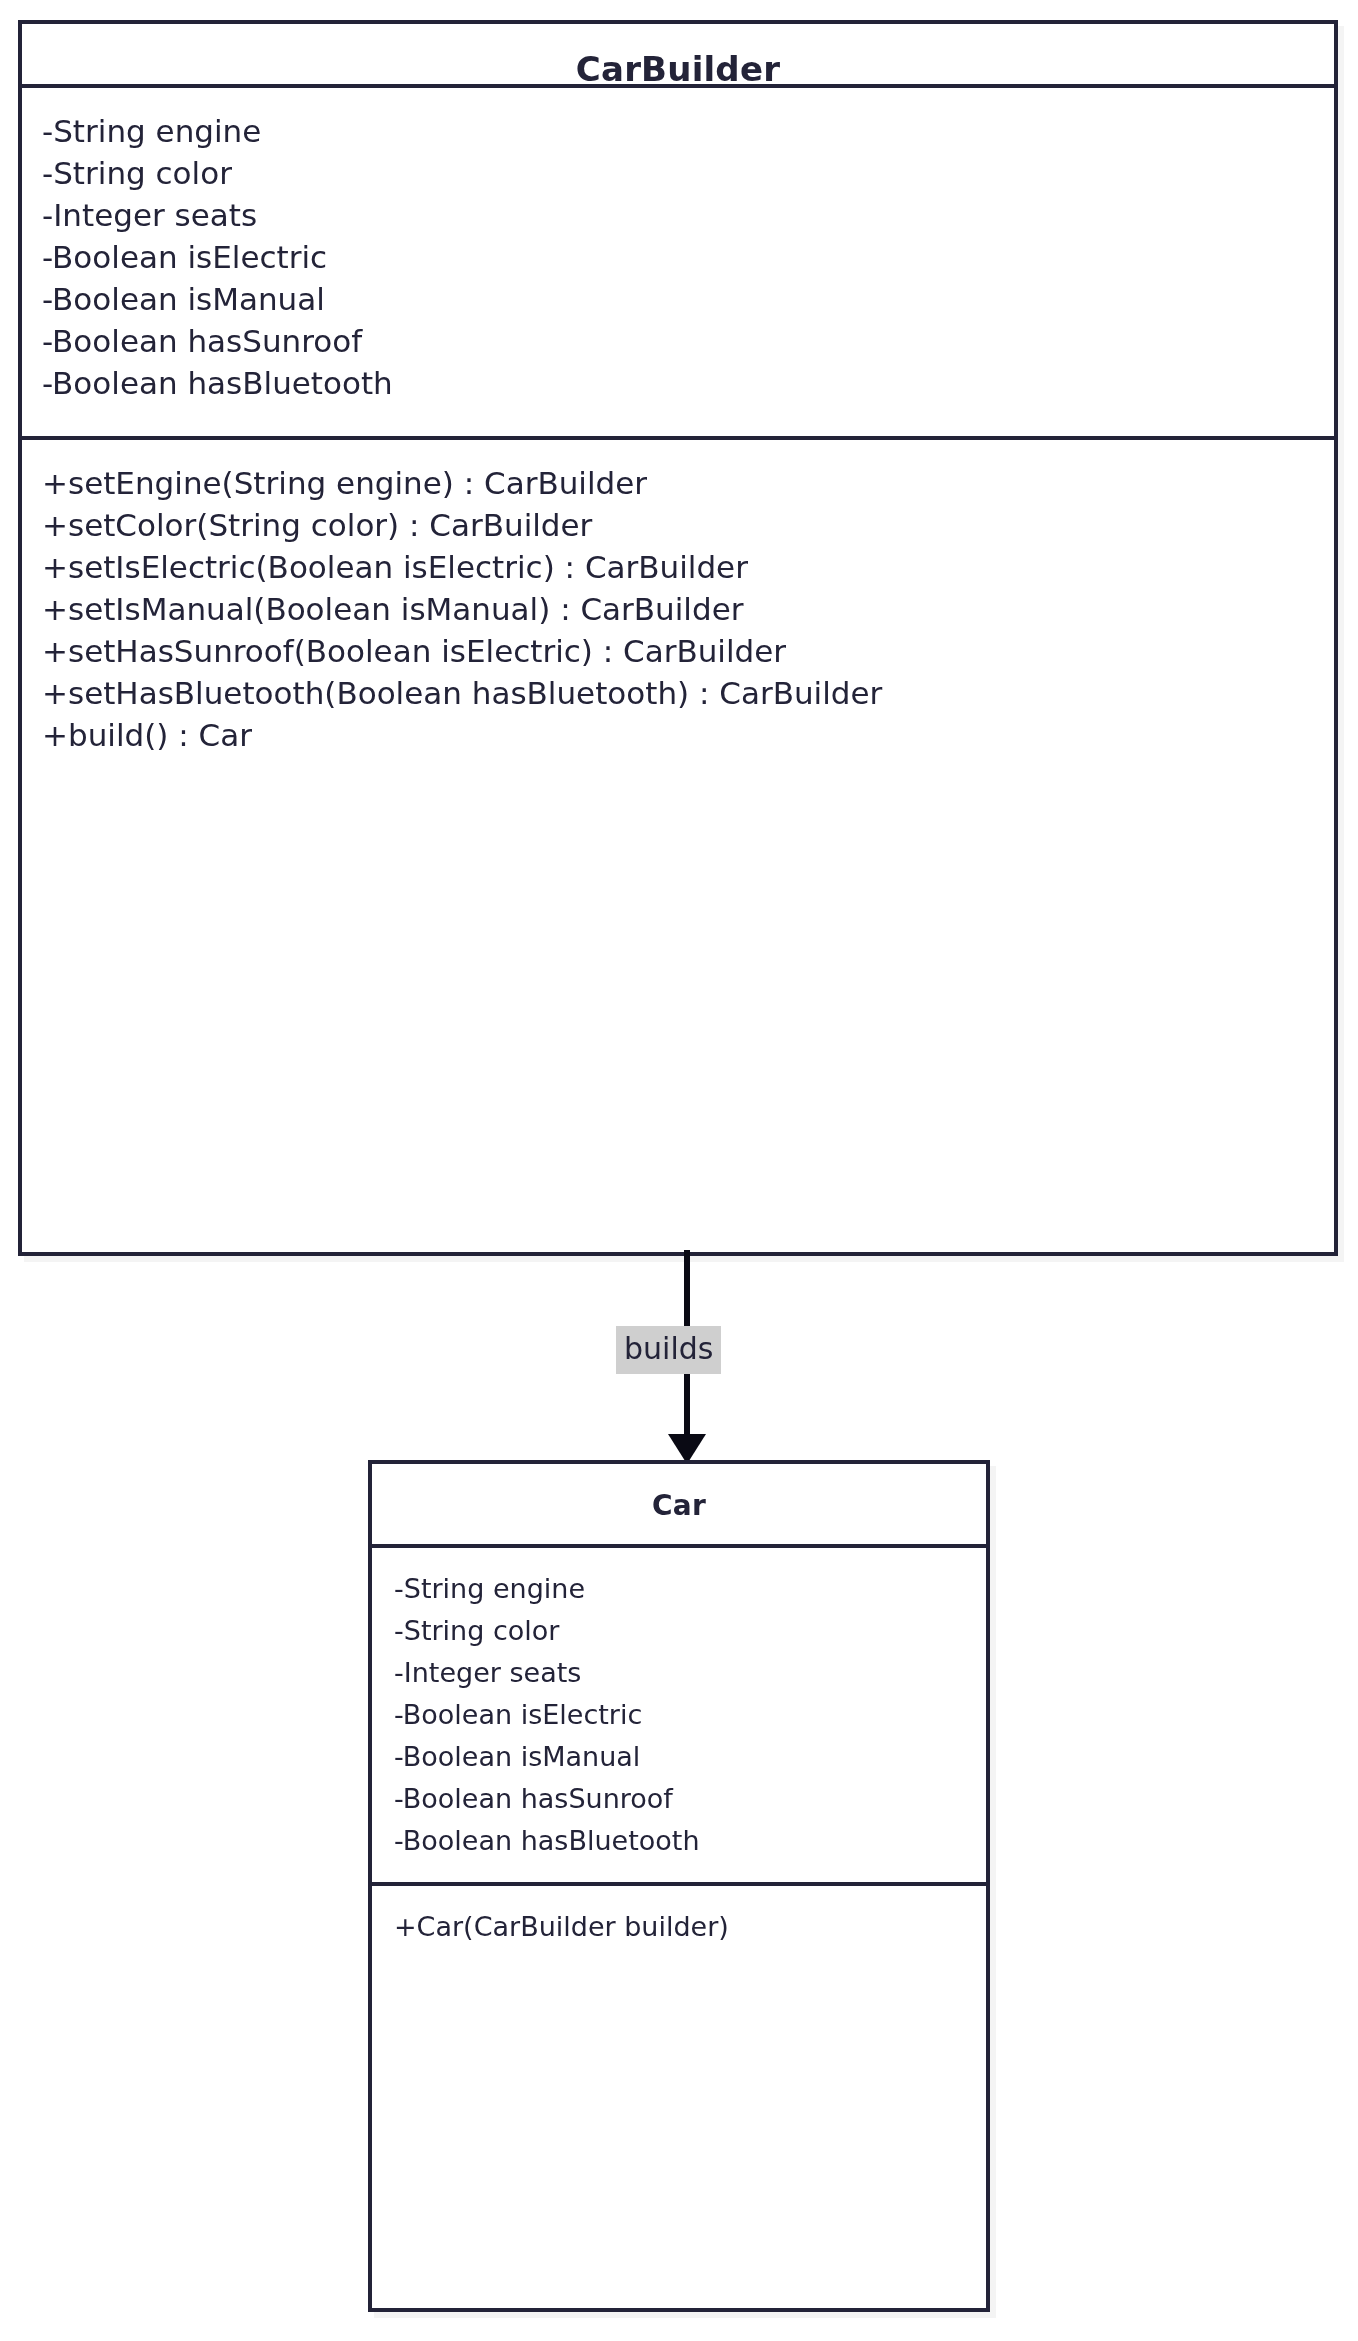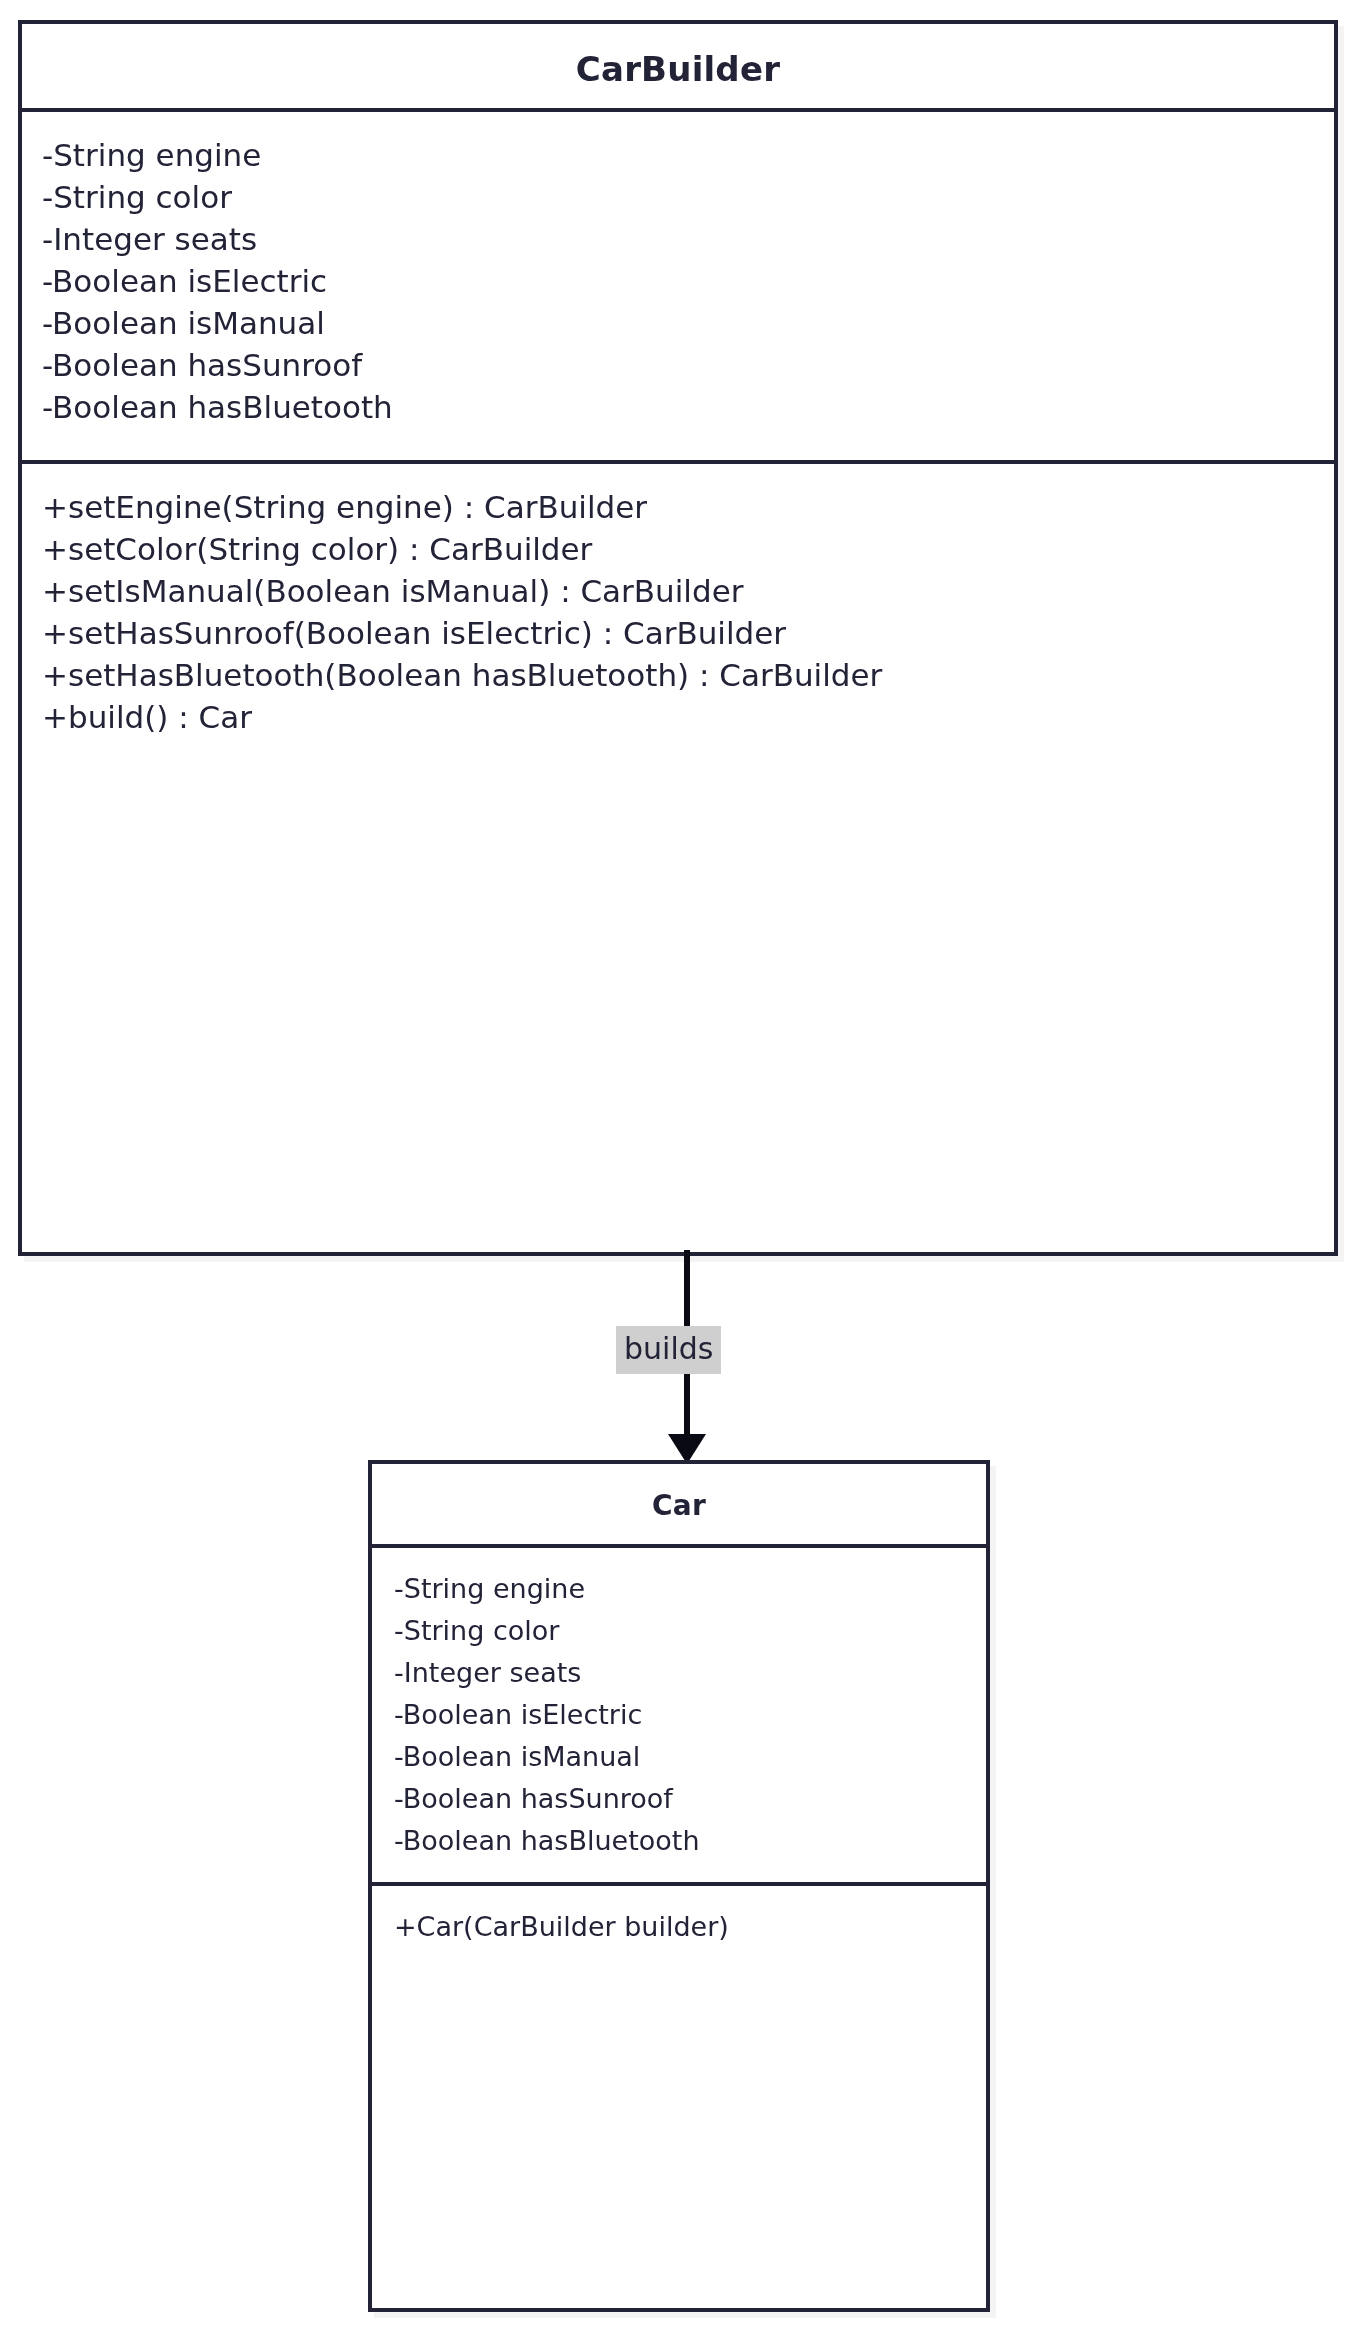--- a/index.html
+++ b/index.html
@@ -60,21 +60,21 @@
   #class-carbuilder {
     left: 18px;
     top: 20px;
     width: 1320px;
     height: 1236px;
   }
   #class-carbuilder .uml-title {
     font-size: 34px;
     line-height: 34px;
     padding-top: 28px;
-    height: 84px;
+    height: 60px;
   }
   #class-carbuilder .uml-compartment {
     padding: 22px 20px 20px 20px;
   }
   #class-carbuilder .uml-row {
     font-size: 31px;
     line-height: 42px;
   }
   #carbuilder-attributes {
     height: 348px;
@@ -163,20 +163,21 @@
       <div class="uml-row">-Integer seats</div>
       <div class="uml-row">-Boolean isElectric</div>
       <div class="uml-row">-Boolean isManual</div>
       <div class="uml-row">-Boolean hasSunroof</div>
       <div class="uml-row">-Boolean hasBluetooth</div>
     </div>
     <div class="uml-divider"></div>
     <div class="uml-compartment" id="carbuilder-methods">
       <div class="uml-row">+setEngine(String engine) : CarBuilder</div>
       <div class="uml-row">+setColor(String color) : CarBuilder</div>
+      <div class="uml-row">+setIsElectric(Boolean isElectric) : CarBuilder</div>
       <div class="uml-row">+setIsManual(Boolean isManual) : CarBuilder</div>
       <div class="uml-row">+setHasSunroof(Boolean isElectric) : CarBuilder</div>
       <div class="uml-row">+setHasBluetooth(Boolean hasBluetooth) : CarBuilder</div>
       <div class="uml-row">+build() : Car</div>
     </div>
   </div>
 
   <div id="relationship-builds">
     <div id="relationship-line"></div>
     <div id="relationship-arrowhead"></div>

